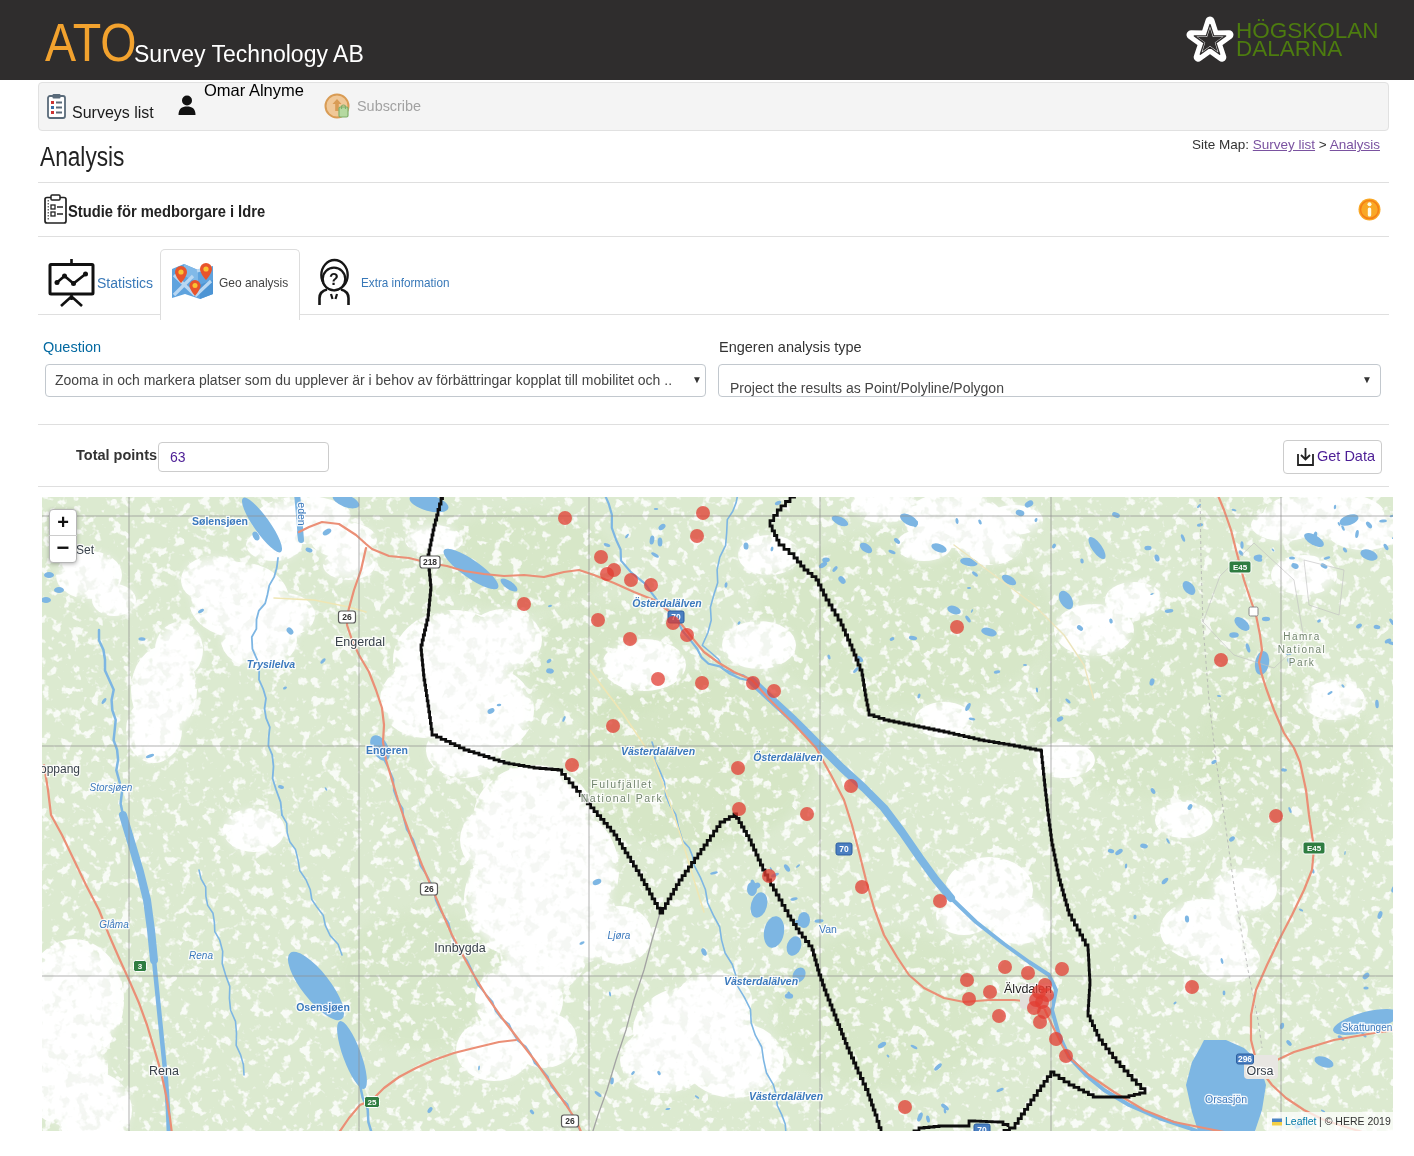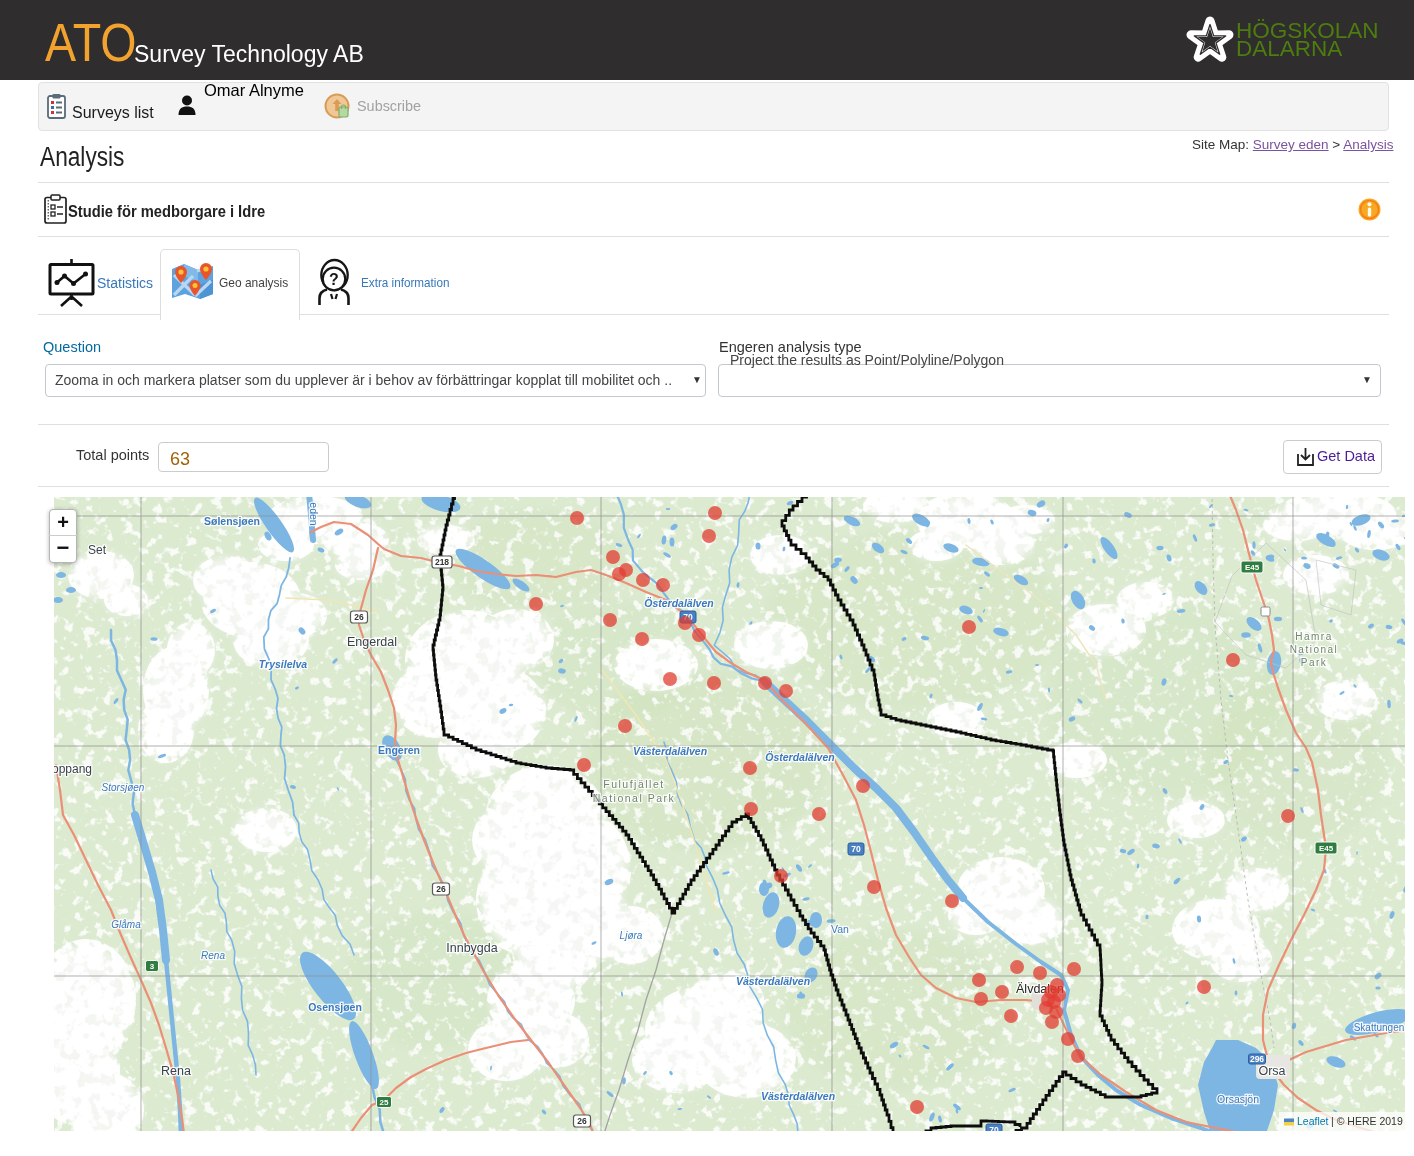--- a/index.html
+++ b/index.html
@@ -39,21 +39,21 @@
 <div class="abs" style="left:204px;top:81px;font-size:16.5px;color:#000">Omar Alnyme</div>
 <svg class="abs" style="left:324px;top:93px" width="27" height="27" viewBox="0 0 27 27">
  <circle cx="13" cy="13" r="11.5" fill="#f0c898" stroke="#d99c55" stroke-width="2"></circle>
  <path d="M13 6 L17.5 11 L14.8 11 L14.8 18 L11.2 18 L11.2 11 L8.5 11 Z" fill="#d99c55"></path>
  <rect x="15" y="14" width="9" height="10" rx="1.5" fill="#b5d9a0" stroke="#7fae69" stroke-width="1.2"></rect>
  <path d="M17.5 16 v-2 a2 2 0 0 1 4 0 v2" fill="none" stroke="#7fae69" stroke-width="1.2"></path>
 </svg>
 <div class="abs" style="left:357px;top:97px;font-size:15.5px;color:#a2a2a2;transform:scaleX(.93);transform-origin:0 0">Subscribe</div>
 
 <div class="abs" style="left:40px;top:142px;font-size:27px;color:#222;transform:scaleX(.84);transform-origin:0 0">Analysis</div>
-<div class="abs" style="left:1192px;top:137px;width:197px;font-size:13.5px;color:#333;white-space:nowrap">Site Map: <span style="color:#7a52a0;text-decoration:underline">Survey eden</span> &gt; <span style="color:#7a52a0;text-decoration:underline">Analysis</span></div>
+<div class="abs" style="left:1192px;top:137px;width:197px;font-size:13.5px;color:#333;white-space:nowrap">Site Map: <span style="color:#7a52a0;text-decoration:underline">Survey list</span> &gt; <span style="color:#7a52a0;text-decoration:underline">Analysis</span></div>
 <div class="hr" style="top:182px"></div>
 
 <svg class="abs" style="left:44px;top:194px" width="23" height="30" viewBox="0 0 23 30">
  <rect x="1" y="3.5" width="21" height="25.5" rx="2" fill="#fff" stroke="#222" stroke-width="1.7"></rect>
  <rect x="7" y="1" width="9" height="5" rx="1" fill="#fff" stroke="#222" stroke-width="1.5"></rect>
  <line x1="4.2" y1="6" x2="4.2" y2="27" stroke="#222" stroke-width="1" stroke-dasharray="1.5,1.5"></line>
  <rect x="7" y="11" width="4" height="4" fill="none" stroke="#222" stroke-width="1.3"></rect>
  <line x1="13" y1="13" x2="19" y2="13" stroke="#222" stroke-width="1.5"></line>
  <rect x="7" y="18" width="4" height="4" fill="none" stroke="#222" stroke-width="1.3"></rect>
  <line x1="13" y1="20" x2="19" y2="20" stroke="#222" stroke-width="1.5"></line>
@@ -106,37 +106,37 @@
 </svg>
 
 <div class="abs" style="left:361px;top:275px;font-size:13px;color:#3878b8;transform:scaleX(.9);transform-origin:0 0">Extra information</div>
 
 <div class="abs" style="left:43px;top:339px;font-size:14.5px;color:#0369a1">Question</div>
 <div class="abs" style="left:45px;top:364px;width:661px;height:33px;background:#fff;border:1px solid #c2c8ce;border-radius:4px"></div>
 <div class="abs" style="left:55px;top:372px;font-size:14px;color:#444;width:630px;white-space:nowrap;overflow:hidden">Zooma in och markera platser som du upplever är i behov av förbättringar kopplat till mobilitet och ..</div>
 <div class="abs" style="left:692px;top:374px;font-size:10px;color:#333">▼</div>
 <div class="abs" style="left:719px;top:339px;font-size:14.5px;color:#333">Engeren analysis type</div>
 <div class="abs" style="left:718px;top:364px;width:663px;height:33px;background:#fff;border:1px solid #c2c8ce;border-radius:4px"></div>
-<div class="abs" style="left:730px;top:352px;font-size:14px;color:#444">Project the results as Point/Polyline/Polygon</div>
+<div class="abs" style="left:730px;top:380px;font-size:14px;color:#444">Project the results as Point/Polyline/Polygon</div>
 <div class="abs" style="left:1362px;top:374px;font-size:10px;color:#333">▼</div>
 <div class="hr" style="top:424px"></div>
 
-<div class="abs" style="left:76px;top:447px;font-size:14.5px;font-weight:normal;color:#333">Total points</div>
+<div class="abs" style="left:76px;top:447px;font-size:14.5px;font-weight:bold;color:#333">Total points</div>
 <div class="abs" style="left:158px;top:442px;width:171px;height:30px;background:#fff;border:1px solid #ccc;border-radius:4px"></div>
-<div class="abs" style="left:170px;top:449px;font-size:18px;color:#a16207">63</div>
+<div class="abs" style="left:170px;top:449px;font-size:14px;color:#4c1d95">63</div>
 
 <div class="abs" style="left:1283px;top:440px;width:99px;height:34px;background:#fff;border:1px solid #ccc;border-radius:4px"></div>
 <svg class="abs" style="left:1296px;top:447px" width="19" height="20" viewBox="0 0 19 20">
  <path d="M9.5 1 L9.5 12 M5 8 L9.5 12.5 L14 8" fill="none" stroke="#222" stroke-width="1.8"></path>
  <path d="M2 7 L2 18 L17 18 L17 7" fill="none" stroke="#222" stroke-width="1.8"></path>
 </svg>
 <div class="abs" style="left:1317px;top:448px;font-size:14.5px;color:#4c1d95">Get Data</div>
 <div class="hr" style="top:486px"></div>
 
-<div class="abs" style="left:54px;top:497px;width:1351px;height:634px;overflow:hidden">
+<div class="abs" style="left:42px;top:497px;width:1351px;height:634px;overflow:hidden">
 <svg width="1351" height="634" viewBox="0 0 1351 634" style="position:absolute;left:0;top:0">
 <defs>
 <filter id="soft" x="-30%" y="-30%" width="160%" height="160%">
           <feGaussianBlur stdDeviation="4"></feGaussianBlur>
         </filter>
 <filter id="soft2" x="-30%" y="-30%" width="160%" height="160%">
           <feGaussianBlur stdDeviation="2"></feGaussianBlur>
         </filter>
 <filter id="speck" x="0" y="0" width="100%" height="100%">
  <feTurbulence type="fractalNoise" baseFrequency="0.1" numOctaves="3" seed="7"></feTurbulence>

